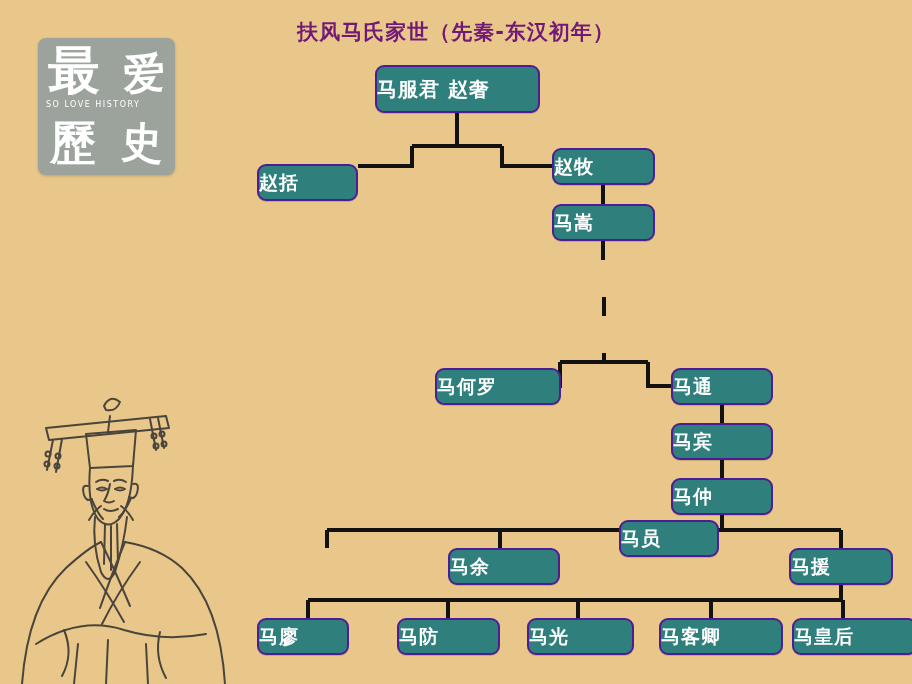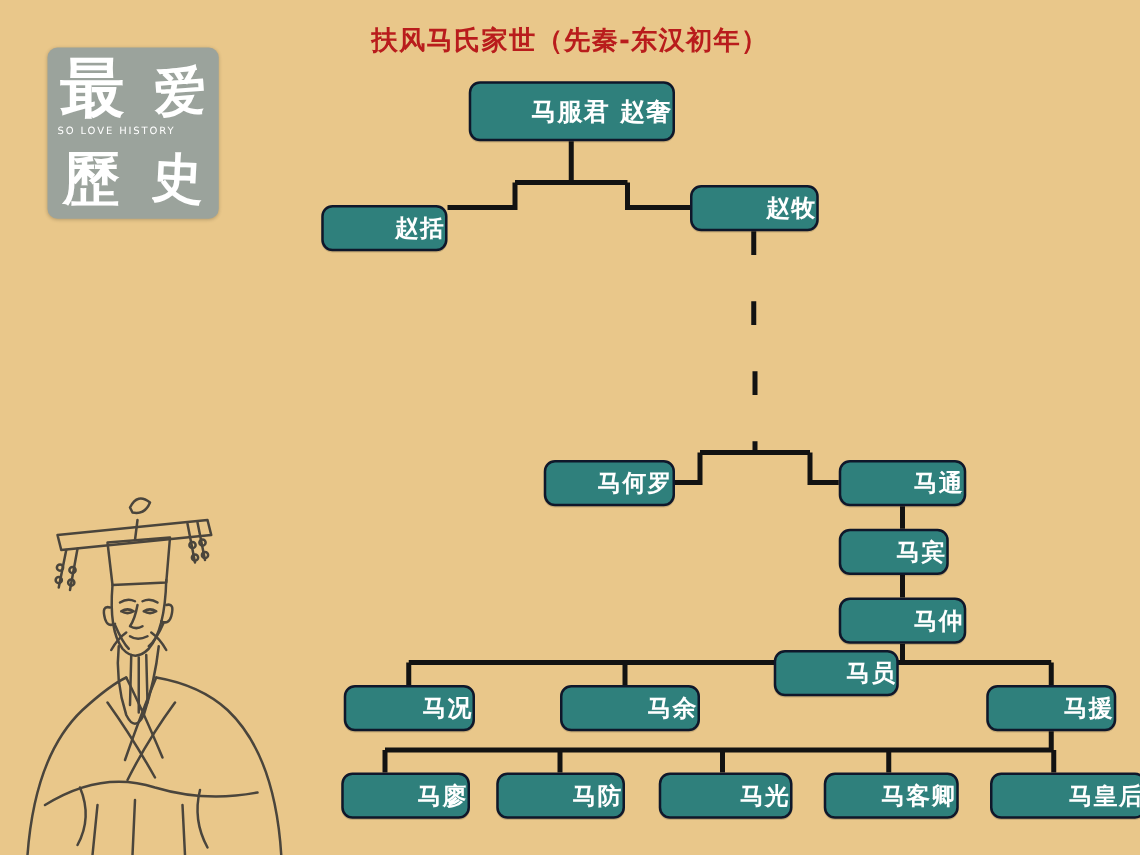--- a/index.html
+++ b/index.html
@@ -6,29 +6,29 @@
   .screen{
     position:relative;
     width:912px;height:684px;
     background:#e9c78a;
     overflow:hidden;
     font-family:"DejaVu Sans","Liberation Sans",sans-serif;
   }
   .title{
     position:absolute;left:0;top:18px;width:100%;
     text-align:center;
-    font-size:21px;font-weight:bold;color:#b91c1c;
+    font-size:21px;font-weight:bold;color:#701a75;
     letter-spacing:1px;
   }
   .connectors{position:absolute;left:0;top:0;pointer-events:none;}
   .node{
     position:absolute;box-sizing:border-box;
-    display:flex;align-items:center;justify-content:flex-end;
+    display:flex;align-items:center;justify-content:flex-start;
     background:#2f807c;
-    border:2px solid #0f172a;
+    border:2px solid #4c1d95;
     border-radius:9px;
     color:#ffffff;font-weight:bold;font-size:19px;letter-spacing:1px;
     box-shadow:0 1px 0 rgba(0,0,0,0.15);
   }
   .node.root{font-size:20px;}
   .logo{
     position:absolute;left:38px;top:38px;width:137px;height:137px;
     background:#9ba39c;border-radius:8px;
     color:#ffffff;font-family:"DejaVu Serif","Liberation Serif",serif;
     box-shadow:0 1px 3px rgba(0,0,0,0.2);
@@ -69,68 +69,68 @@
     </div>
 
   <div class="node" style="left:257px;top:164px;width:101px;height:37px">
     <span>赵括</span>
     </div>
 
   <div class="node" style="left:552px;top:148px;width:103px;height:37px">
     <span>赵牧</span>
     </div>
 
+  <div class="node" style="left:552px;top:204px;width:103px;height:37px">
+    <span>马嵩</span>
+    </div>
 
 
 
-  <div class="node" style="left:435px;top:368px;width:105px;height:37px">
+  <div class="node" style="left:435px;top:368px;width:126px;height:37px">
     <span>马何罗</span>
     </div>
 
   <div class="node" style="left:671px;top:368px;width:102px;height:37px">
     <span>马通</span>
     </div>
 
-  <div class="node" style="left:671px;top:423px;width:88px;height:37px">
+  <div class="node" style="left:671px;top:423px;width:102px;height:37px">
     <span>马宾</span>
     </div>
 
   <div class="node" style="left:671px;top:478px;width:102px;height:37px">
     <span>马仲</span>
     </div>
 
-  <div class="node" style="left:275px;top:548px;width:105px;height:37px">
-    <span>马况</span>
-    </div>
 
   <div class="node" style="left:448px;top:548px;width:112px;height:37px">
     <span>马余</span>
     </div>
 
   <div class="node" style="left:619px;top:520px;width:100px;height:37px">
     <span>马员</span>
     </div>
 
   <div class="node" style="left:789px;top:548px;width:104px;height:37px">
     <span>马援</span>
     </div>
 
-  <div class="node" style="left:273px;top:618px;width:103px;height:37px">
+  <div class="node" style="left:257px;top:618px;width:92px;height:37px">
     <span>马廖</span>
     </div>
 
   <div class="node" style="left:397px;top:618px;width:103px;height:37px">
     <span>马防</span>
     </div>
 
   <div class="node" style="left:527px;top:618px;width:107px;height:37px">
     <span>马光</span>
     </div>
 
-  <div class="node" style="left:659px;top:618px;width:108px;height:37px">
+  <div class="node" style="left:659px;top:618px;width:124px;height:37px">
     <span>马客卿</span>
     </div>
 
   <div class="node" style="left:792px;top:618px;width:125px;height:37px">
     <span>马皇后</span>
     </div>
 
   <svg class="emperor" width="235" height="292" viewBox="0 0 235 292">
     <g stroke="#4a453c" stroke-width="2" fill="none" stroke-linecap="round" stroke-linejoin="round">
 

